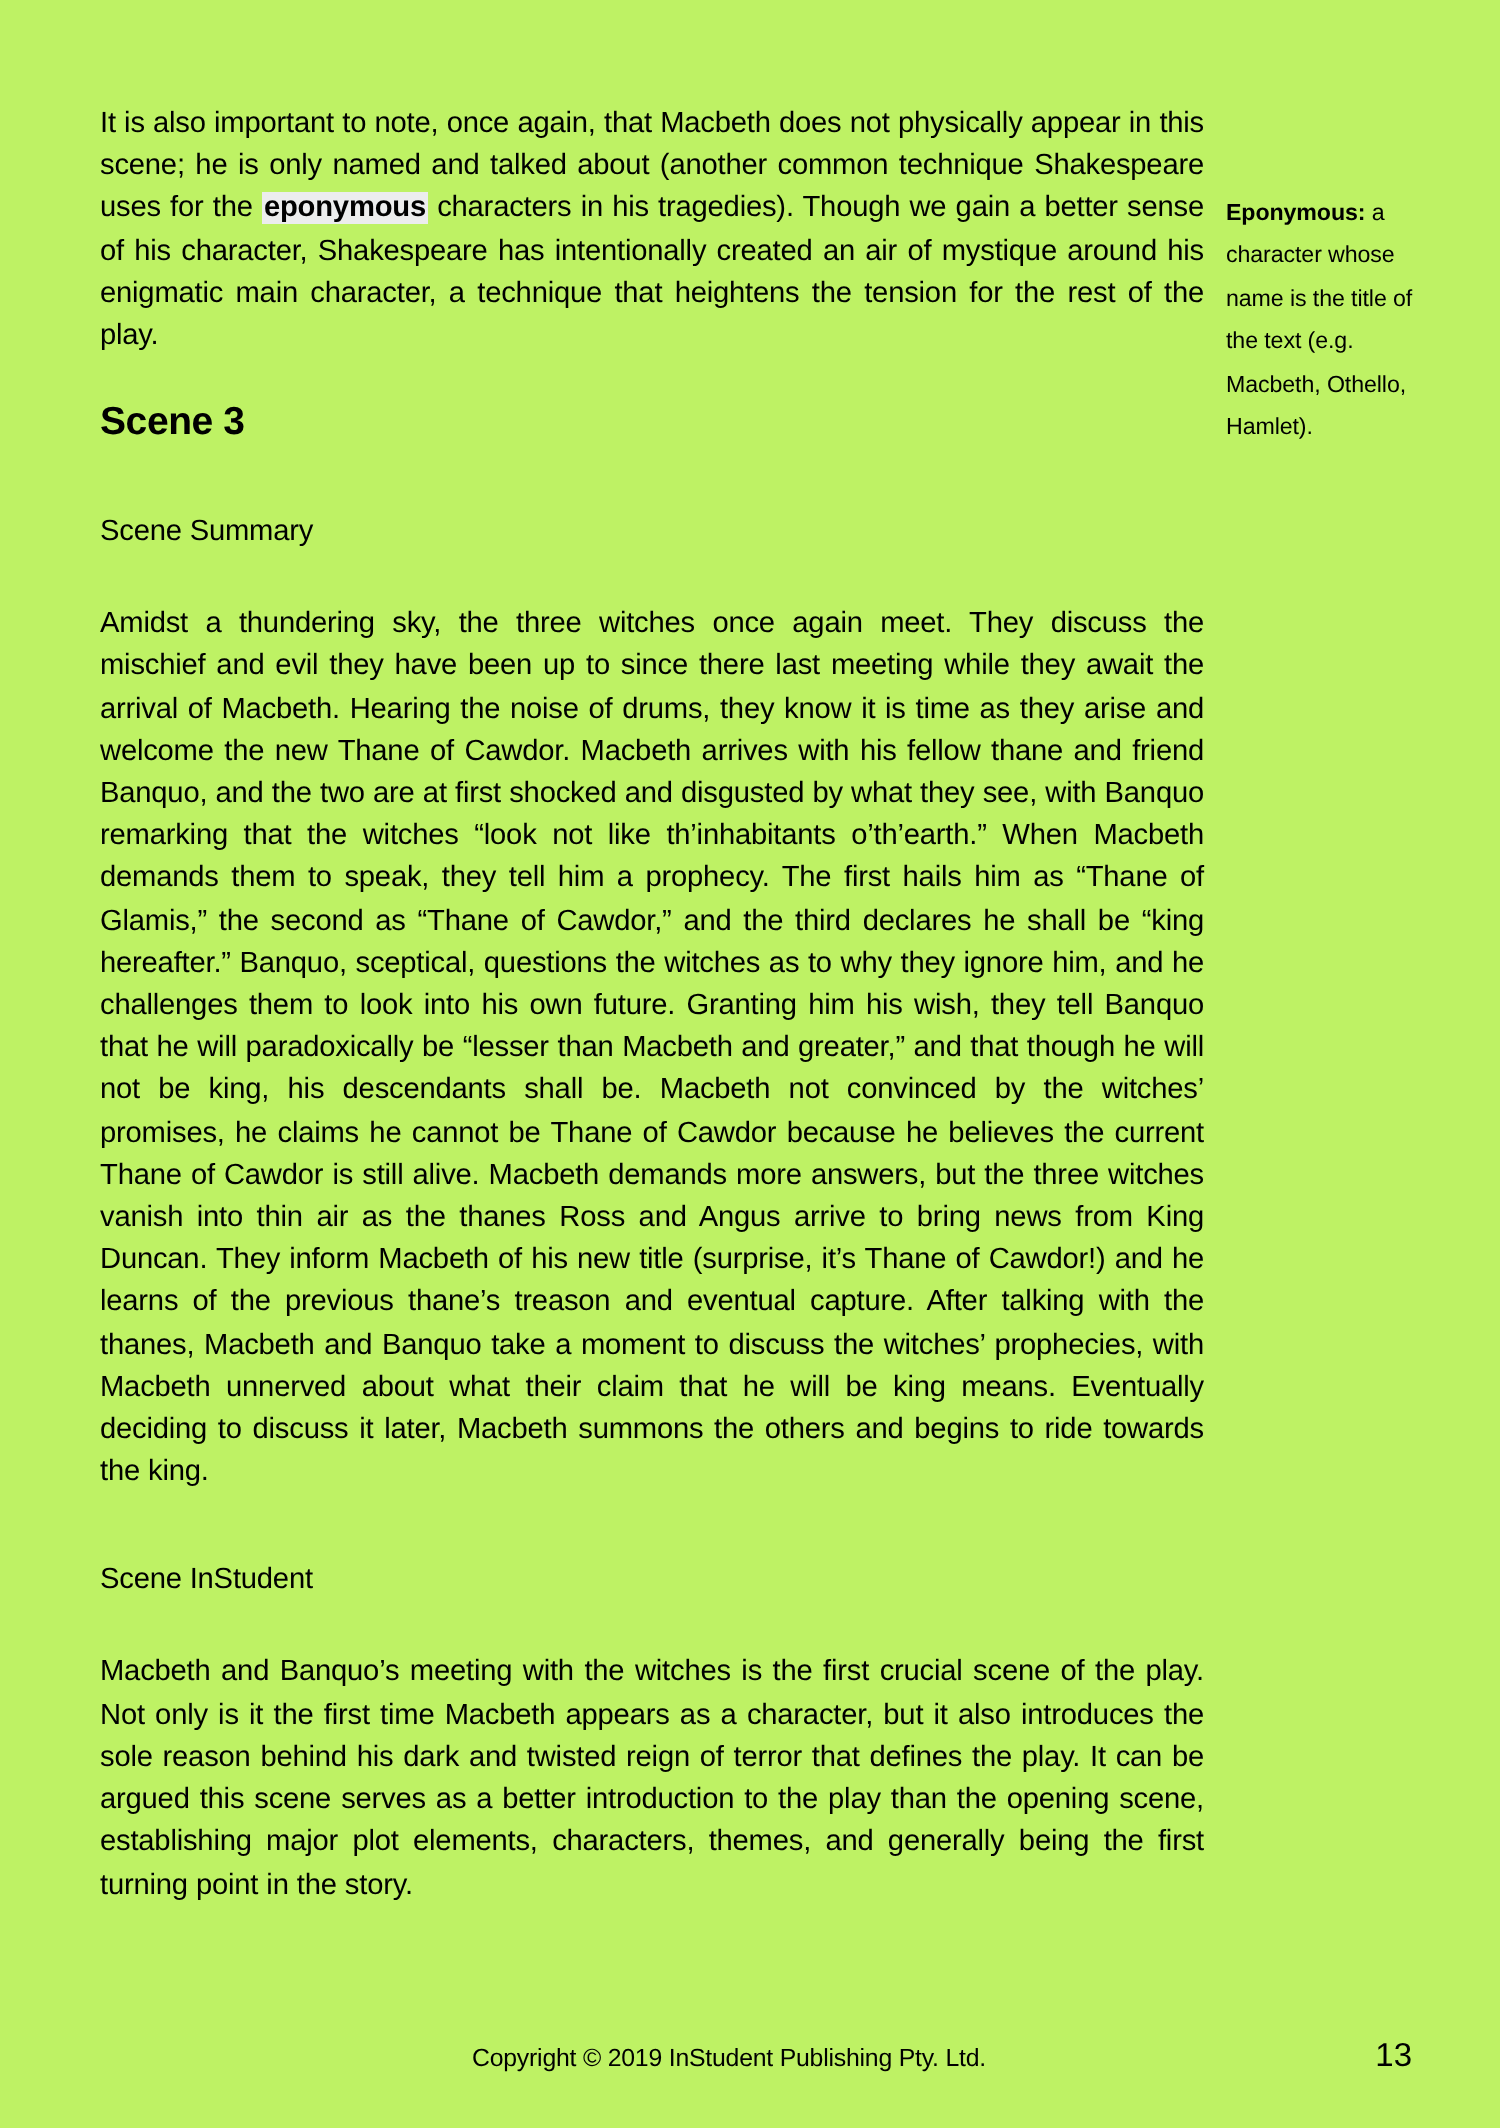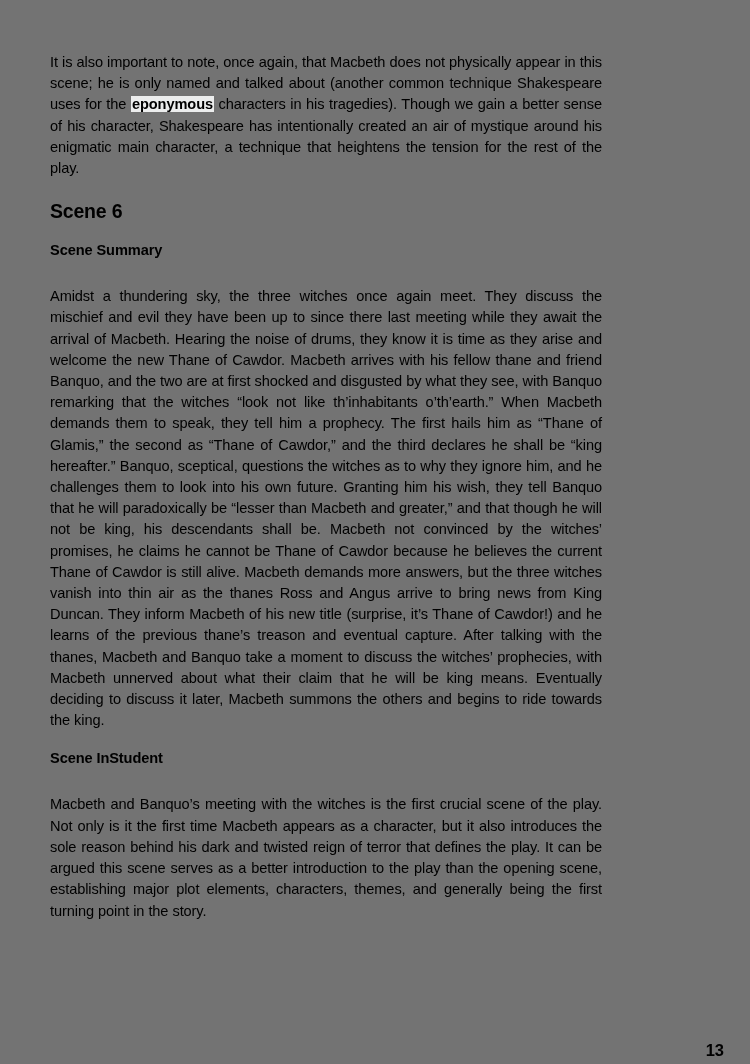--- a/index.html
+++ b/index.html
@@ -8,21 +8,21 @@
     background: #ffffff;
   }
   body {
     font-family: "Liberation Sans", sans-serif;
     color: #000000;
   }
   .page {
     position: relative;
     width: 750px;
     height: 1064px;
-    background: #737373;
+    background: #bef264;
     overflow: hidden;
     box-sizing: border-box;
   }
 
   
   .content {
     position: absolute;
     left: 50px;
     top: 52px;
     width: 552px;
@@ -47,22 +47,22 @@
 
   .h-scene {
     font-size: 19.5px;
     font-weight: bold;
     margin: 20px 0 0 0;
     line-height: 24px;
     letter-spacing: -0.2px;
   }
   .h-sub {
     font-size: 14.6px;
-    font-weight: bold;
-    margin: 17px 0 0 0;
+    font-weight: normal;
+    margin: 33px 0 0 0;
     line-height: 20px;
     letter-spacing: -0.1px;
   }
   .gap-after-heading {
     margin-top: 26px;
   }
 
   
   .sidenote {
     position: absolute;
@@ -91,47 +91,48 @@
     position: absolute;
     left: 236px;
     top: 0;
     font-size: 12.4px;
     line-height: 18px;
     letter-spacing: -0.1px;
     white-space: nowrap;
   }
   .page-number {
     position: absolute;
-    right: 26px;
+    right: 44px;
     top: -2px;
     font-size: 16.5px;
-    font-weight: bold;
+    font-weight: normal;
     line-height: 20px;
-    margin-top: 22px;
   }
 </style>
 </head>
 <body>
 
 <div class="page">
 
   <div class="content">
 
     <p class="para"><span>It is also important to note, once again, that Macbeth does not physically appear in this scene; he is only named and talked about (another common technique Shakespeare uses for the </span><span class="term-highlight">eponymous</span><span> characters in his tragedies). Though we gain a better sense of his character, Shakespeare has intentionally created an air of mystique around his enigmatic main character, a technique that heightens the tension for the rest of the play.</span></p>
 
-    <h2 class="h-scene">Scene 6</h2>
+    <h2 class="h-scene">Scene 3</h2>
 
     <h3 class="h-sub">Scene Summary</h3>
 
     <p class="para gap-after-heading">Amidst a thundering sky, the three witches once again meet.  They discuss the mischief and evil they have been up to since there last meeting while they await the arrival of Macbeth. Hearing the noise of drums, they know it is time as they arise and welcome the new Thane of Cawdor.  Macbeth arrives with his fellow thane and friend Banquo, and the two are at first shocked and disgusted by what they see, with Banquo remarking that the witches “look not like th’inhabitants o’th’earth.”  When Macbeth demands them to speak, they tell him a prophecy.  The first hails him as “Thane of Glamis,” the second as “Thane of Cawdor,” and the third declares he shall be “king hereafter.” Banquo, sceptical, questions the witches as to why they ignore him, and he challenges them to look into his own future.  Granting him his wish, they tell Banquo that he will paradoxically be “lesser than Macbeth and greater,” and that though he will not be king, his descendants shall be.  Macbeth not convinced by the witches’ promises, he claims he cannot be Thane of Cawdor because he believes the current Thane of Cawdor is still alive.  Macbeth demands more answers, but the three witches vanish into thin air as the thanes Ross and Angus arrive to bring news from King Duncan.  They inform Macbeth of his new title (surprise, it’s Thane of Cawdor!)  and he learns of the previous thane’s treason and eventual capture.  After talking with the thanes, Macbeth and Banquo take a moment to discuss the witches’ prophecies, with Macbeth unnerved about what their claim that he will be king means.  Eventually deciding to discuss it later, Macbeth summons the others and begins to ride towards the king.</p>
 
     <h3 class="h-sub">Scene InStudent</h3>
 
     <p class="para gap-after-heading">Macbeth and Banquo’s meeting with the witches is the first crucial scene of the play.  Not only is it the first time Macbeth appears as a character, but it also introduces the sole reason behind his dark and twisted reign of terror that defines the play.  It can be argued this scene serves as a better introduction to the play than the opening scene, establishing major plot elements, characters, themes, and generally being the first turning point in the story.</p>
 
   </div>
 
+  <div class="sidenote"><span class="term">Eponymous:</span><span> a character whose name is the title of the text (e.g. Macbeth, Othello, Hamlet).</span></div>
 
   <div class="footer">
+    <div class="copyright">Copyright © 2019 InStudent Publishing Pty. Ltd.</div>
     <div class="page-number">13</div>
   </div>
 
 </div>
 
 </body></html>

